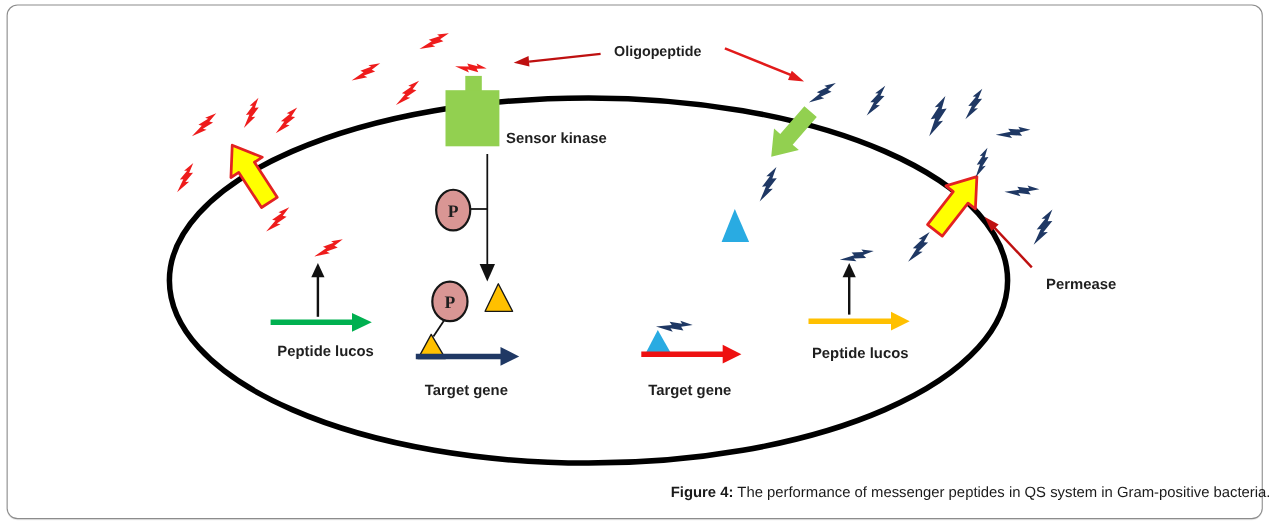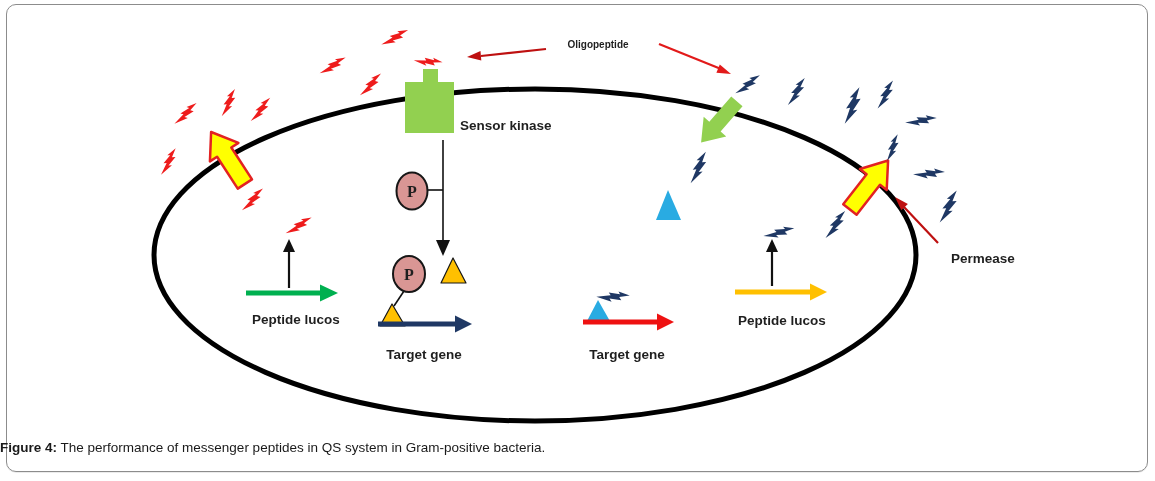--- a/index.html
+++ b/index.html
@@ -3,22 +3,22 @@
 <meta charset="utf-8">
 <style>
   html,body{margin:0;padding:0;background:#ffffff;width:1155px;height:481px;overflow:hidden;
     font-family:"Liberation Sans", sans-serif;}
   .stage{position:relative;width:1155px;height:481px;background:#fff;}
   .frame{position:absolute;left:6px;top:4px;width:1140px;height:466px;
     border:1px solid var(--frame_border);border-radius:10px;box-shadow:0 1px 0 rgba(0,0,0,0.08);}
   svg.diagram{position:absolute;left:0;top:0;}
   .lbl{position:absolute;font-weight:bold;font-size:13.5px;color:var(--label_text);white-space:nowrap;}
   .lbl.c{transform:translateX(-50%);}
-  .lbl.big{font-size:10px;text-align:center;}
-  .caption{position:absolute;left:0;top:440px;width:1155px;text-align:left;
+  .lbl.big{font-size:13px;text-align:center;}
+  .caption{position:absolute;left:0;top:440px;width:1155px;text-align:right;
     font-size:13.5px;color:var(--caption_text);}
   .caption .bold{font-weight:bold;}
   
   .membrane{fill:none;stroke:var(--membrane);stroke-width:5;}
   .bolt-red{fill:var(--red_peptide);}
   .bolt-blue{fill:var(--blue_peptide);}
   .kinase{fill:var(--kinase_green);}
   .permease{fill:var(--permease_yellow);stroke:var(--permease_outline);stroke-width:2.5;stroke-linejoin:round;}
   .import-arrow{fill:var(--kinase_green);}
   .phosphate{fill:var(--phosphate_pink);stroke:#161616;stroke-width:2;}

